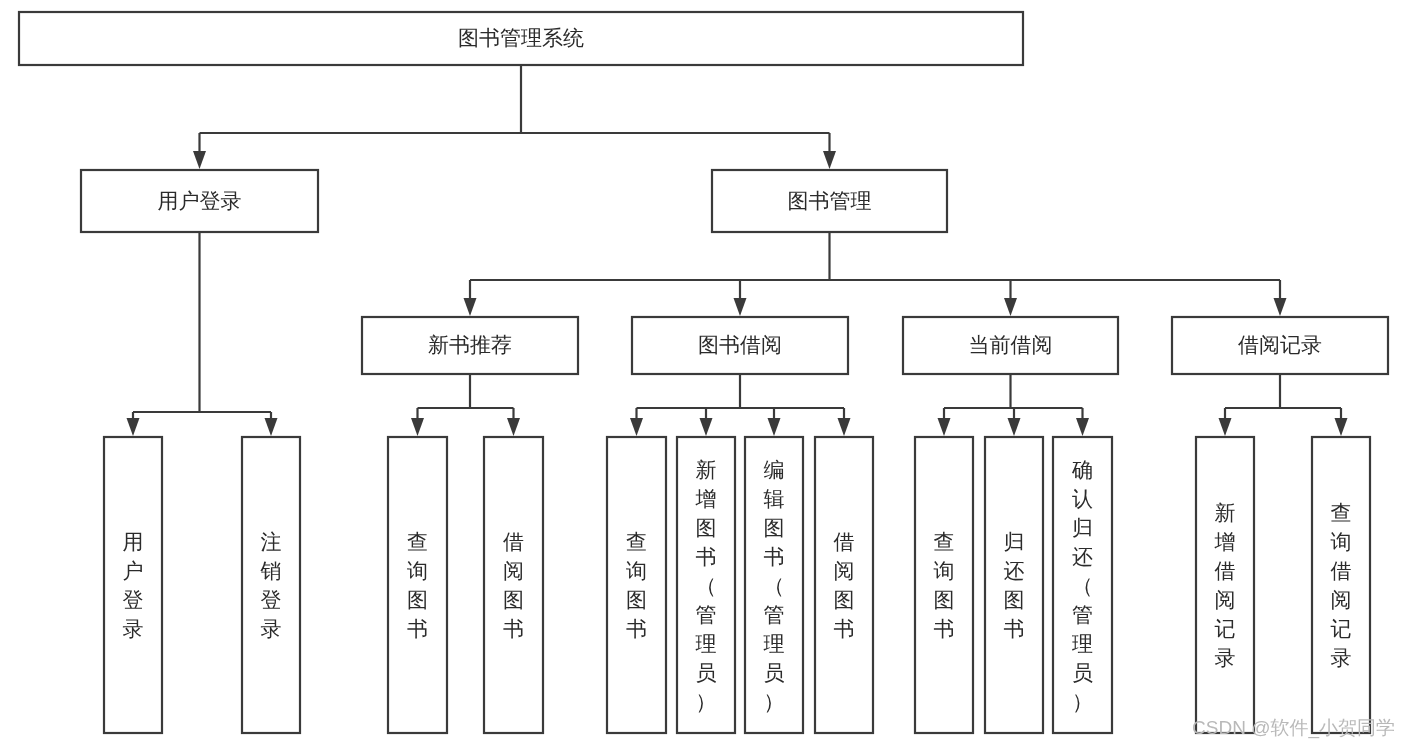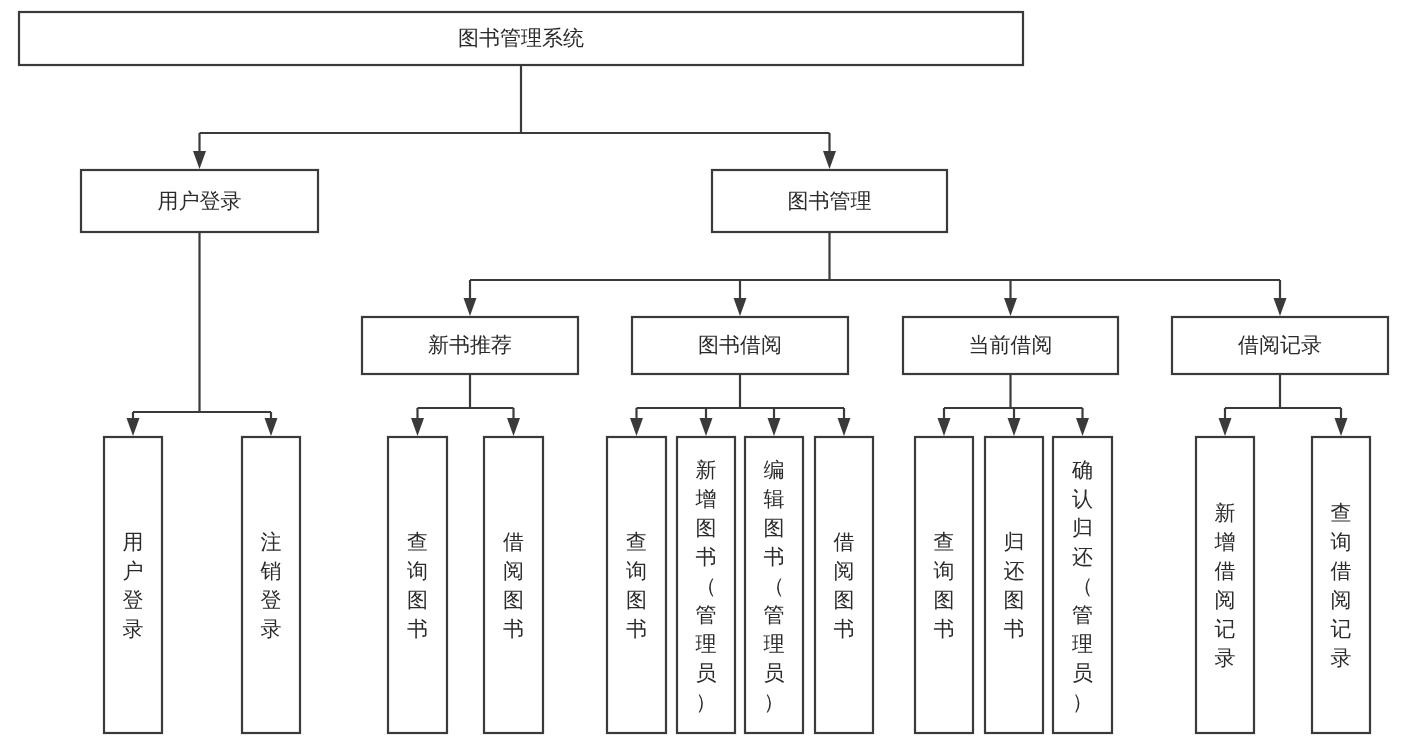--- a/index.html
+++ b/index.html
@@ -290,13 +290,14 @@
             <text class="node-label-h" x="1341" y="514.5">查</text>
             <text class="node-label-h" x="1341" y="543.5">询</text>
             <text class="node-label-h" x="1341" y="572.5">借</text>
             <text class="node-label-h" x="1341" y="601.5">阅</text>
             <text class="node-label-h" x="1341" y="630.5">记</text>
             <text class="node-label-h" x="1341" y="659.5">录</text>
           </g>
         </g>
       </g>
   </svg>
+  <div class="watermark-text">CSDN @软件_小贺同学</div>
 </div>
 
 </body></html>

